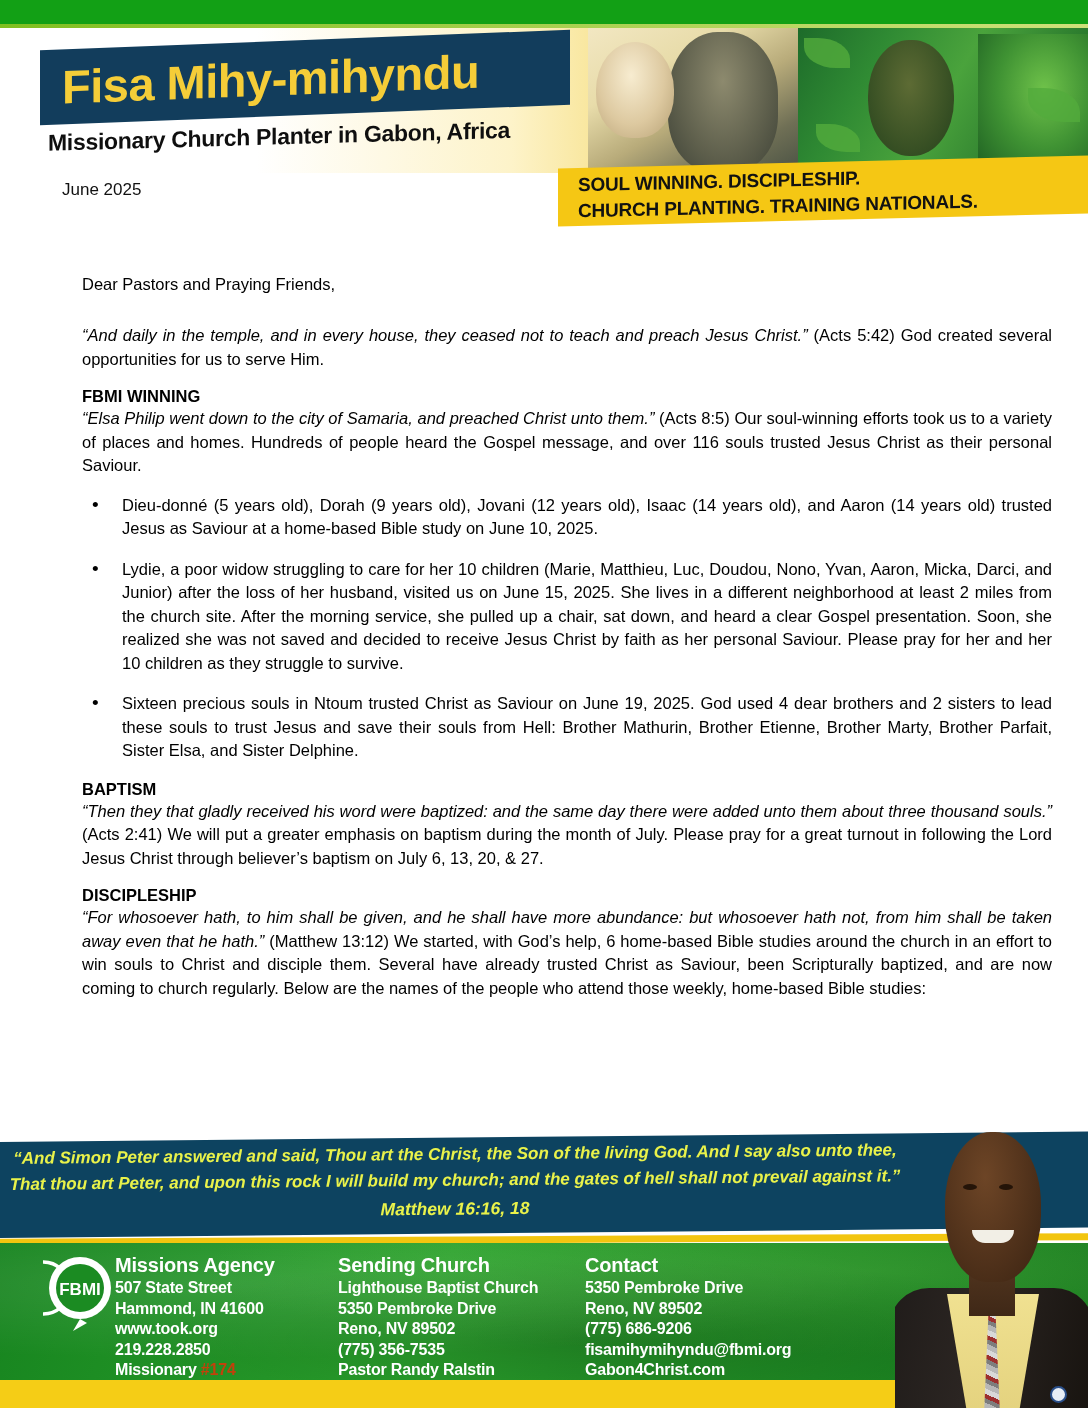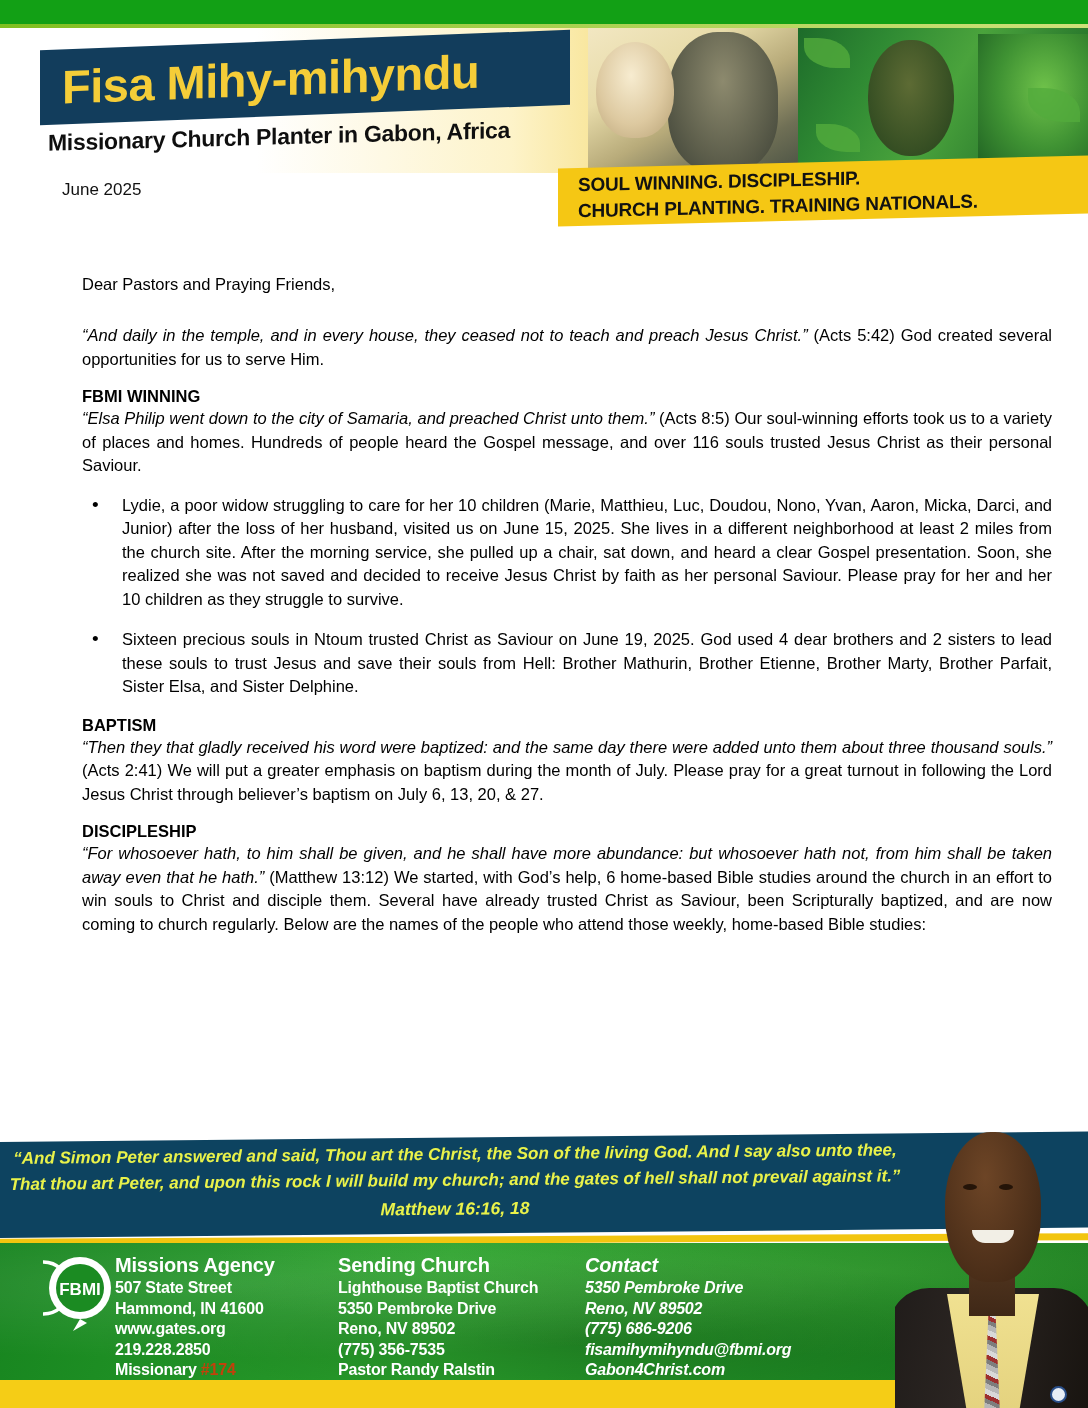--- a/index.html
+++ b/index.html
@@ -87,21 +87,21 @@
       radial-gradient(ellipse at 80% 20%, rgba(120,200,90,.22), transparent 55%),
       linear-gradient(110deg,#17841f,#2aa12c 40%,#16791d 100%); }
   .bottom-yellow { position:absolute; left:0; top:1380px; width:1088px; height:28px; background:#f5cd16; }
 
   .cols { position:absolute; left:0; top:1243px; width:1088px; height:137px; }
   .col { position:absolute; top:11px; color:#ffffff; }
   .col h4 { font-size:20px; font-weight:bold; margin-bottom:1px; letter-spacing:-0.2px; }
   .col div.line { font-size:16px; font-weight:bold; line-height:20.5px; letter-spacing:-0.2px; }
   .col-1 { left:115px; }
   .col-2 { left:338px; }
-  .col-3 { left:585px;font-style:italic; }
+  .col-3 { left:585px; }
   .hl { color:#c2410c; }
 
   
   .fbmi { position:absolute; left:43px; top:1253px; width:74px; height:80px; }
   .fbmi svg { width:74px; height:80px; }
 
   
   .portrait { position:absolute; left:895px; top:1118px; width:193px; height:290px; overflow:hidden; }
   .p-suit { position:absolute; left:-6px; top:170px; width:205px; height:140px;
     background: linear-gradient(100deg,#201c1a 0%, #2b2522 40%, #17130f 100%); border-radius:40px 40px 0 0; }
@@ -159,20 +159,21 @@
 
     <p class="para">
       <em>“And daily in the temple, and in every house, they ceased not to teach and preach Jesus Christ.”</em><span> (Acts 5:42) God created several opportunities for us to serve Him.</span>
     </p>
 
     <div class="sec-head">FBMI WINNING</div>
     <p class="para">
       <em>“Elsa Philip went down to the city of Samaria, and preached Christ unto them.”</em><span> (Acts 8:5) Our soul-winning efforts took us to a variety of places and homes. Hundreds of people heard the Gospel message, and over 116 souls trusted Jesus Christ as their personal Saviour.</span>
     </p>
     <ul class="bullets">
+      <li>Dieu-donné (5 years old), Dorah (9 years old), Jovani (12 years old), Isaac (14 years old), and Aaron (14 years old) trusted Jesus as Saviour at a home-based Bible study on June 10, 2025.</li>
       <li>Lydie, a poor widow struggling to care for her 10 children (Marie, Matthieu, Luc, Doudou, Nono, Yvan, Aaron, Micka, Darci, and Junior) after the loss of her husband, visited us on June 15, 2025. She lives in a different neighborhood at least 2 miles from the church site. After the morning service, she pulled up a chair, sat down, and heard a clear Gospel presentation. Soon, she realized she was not saved and decided to receive Jesus Christ by faith as her personal Saviour. Please pray for her and her 10 children as they struggle to survive.</li>
       <li>Sixteen precious souls in Ntoum trusted Christ as Saviour on June 19, 2025. God used 4 dear brothers and 2 sisters to lead these souls to trust Jesus and save their souls from Hell: Brother Mathurin, Brother Etienne, Brother Marty, Brother Parfait, Sister Elsa, and Sister Delphine.</li>
     </ul>
 
     <div class="sec-head">BAPTISM</div>
     <p class="para">
       <em>“Then they that gladly received his word were baptized: and the same day there were added unto them about three thousand souls.”</em><span> (Acts 2:41) We will put a greater emphasis on baptism during the month of July. Please pray for a great turnout in following the Lord Jesus Christ through believer’s baptism on July 6, 13, 20, &amp; 27.</span>
     </p>
 
     <div class="sec-head">DISCIPLESHIP</div>
@@ -199,21 +200,21 @@
       <path d="M18 16 A26 26 0 1 0 18 54" stroke="#ffffff" stroke-width="3.5" fill="none"></path>
       <text x="37" y="42" text-anchor="middle" fill="#ffffff" font-family="Liberation Sans, sans-serif" font-size="17" font-weight="bold">FBMI</text>
     </svg>
   </div>
 
   <div class="cols">
     <div class="col col-1">
       <h4>Missions Agency</h4>
       <div class="line">507 State Street</div>
       <div class="line">Hammond, IN  41600</div>
-      <div class="line">www.gates.org</div>
+      <div class="line">www.took.org</div>
       <div class="line">219.228.2850</div>
       <div class="line"><span>Missionary </span><span class="hl">#174</span></div>
     </div>
 
     <div class="col col-2">
       <h4>Sending Church</h4>
       <div class="line">Lighthouse Baptist Church</div>
       <div class="line">5350 Pembroke Drive</div>
       <div class="line">Reno, NV  89502</div>
       <div class="line">(775) 356-7535</div>

